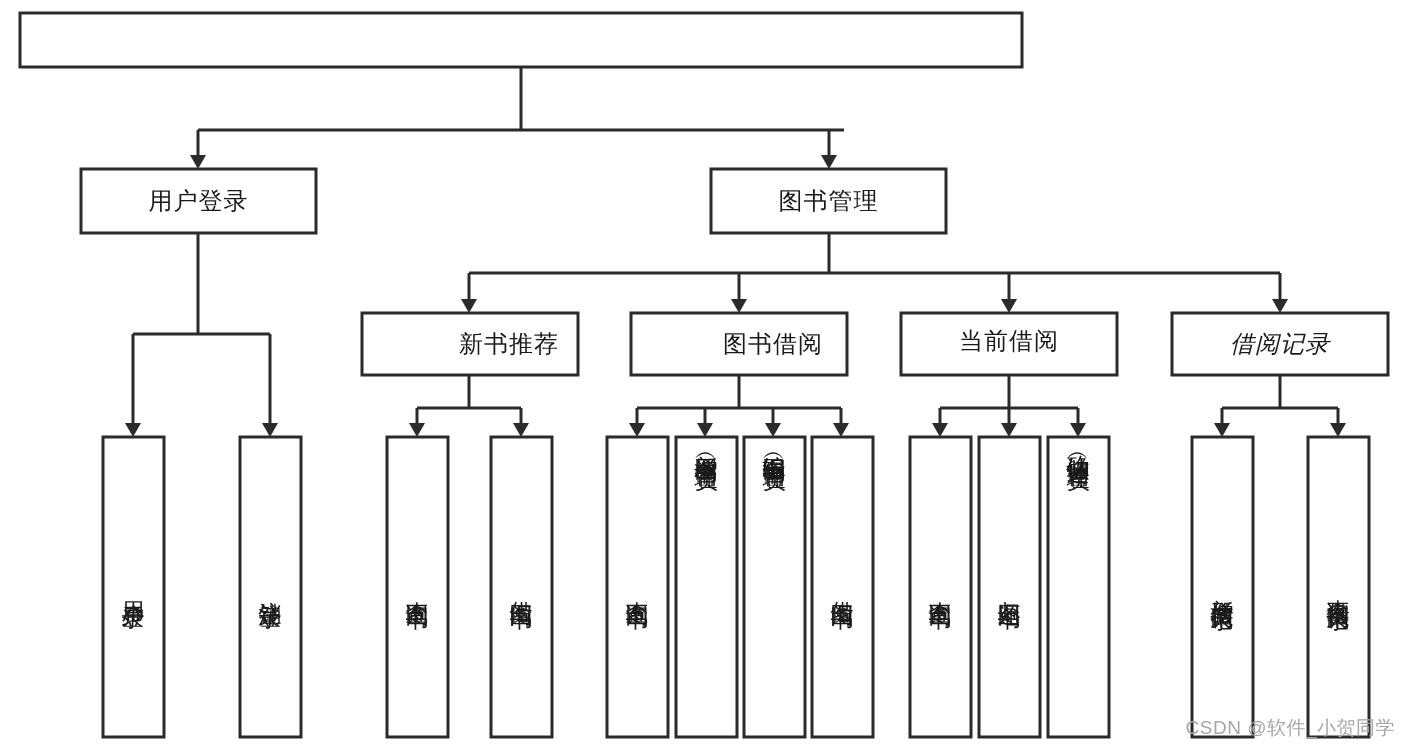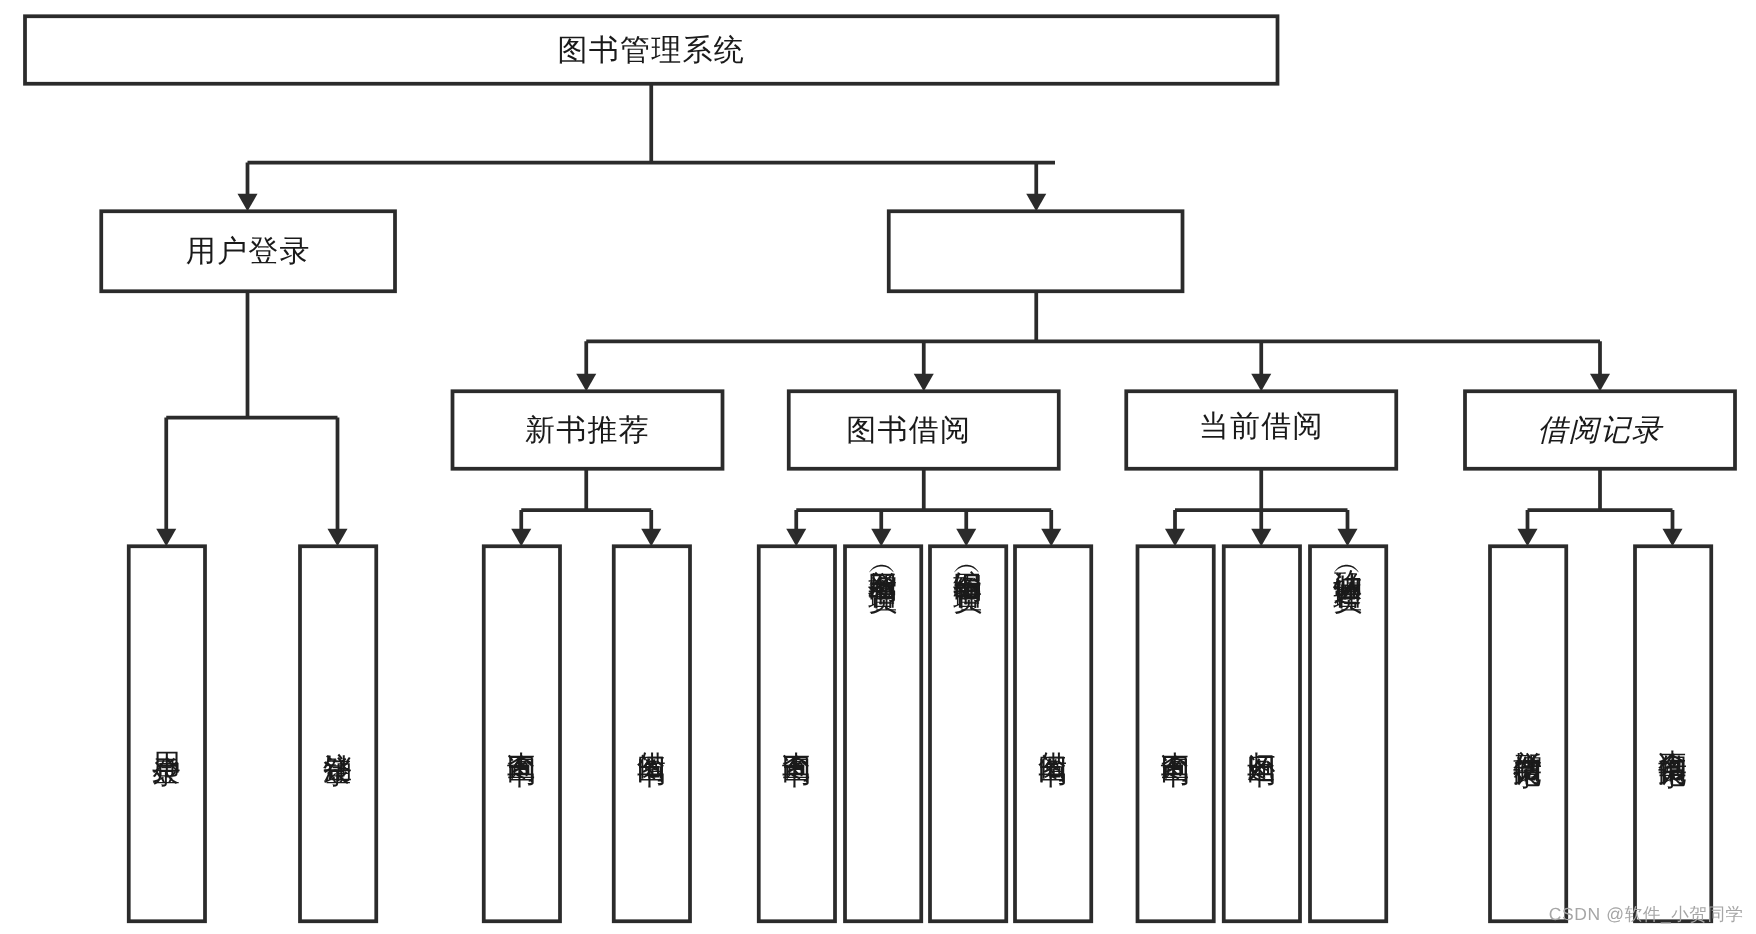--- a/index.html
+++ b/index.html
@@ -70,21 +70,21 @@
     font-size: 24px;
     color: #1a1a1a;
     letter-spacing: 1px;
     white-space: nowrap;
   }
   #watermark {
     position: absolute;
     right: 10px;
     bottom: 6px;
     font-family: "Liberation Sans", "DejaVu Sans", sans-serif;
-    font-size: 14px;
+    font-size: 19px;
     color: #a6a6a6;
     letter-spacing: 0.5px;
     white-space: nowrap;
   }
 </style>
 </head>
 <body>
 
 <div id="diagram-root">
 
@@ -192,34 +192,34 @@
 
     <rect class="node-box" x="910" y="437" width="61" height="300"></rect>
     <rect class="node-box" x="979" y="437" width="61" height="300"></rect>
     <rect class="node-box" x="1048" y="437" width="61" height="300"></rect>
 
     <rect class="node-box" x="1192" y="437" width="61" height="300"></rect>
     <rect class="node-box" x="1308" y="437" width="61" height="300"></rect>
 
   </svg>
 
-  <div class="horiz-text-wrap" style="left:20px; top:13px; width:1002px; height:54px;">
-    <span class="horiz-text">图书管理系统</span>
-  </div>
 
   <div class="horiz-text-wrap" style="left:81px; top:169px; width:235px; height:64px;">
     <span class="horiz-text">用户登录</span>
   </div>
 
-
-  <div class="horiz-text-wrap" style="left:362px; top:313px; width:216px; height:62px;">
+  <div class="horiz-text-wrap" style="left:711px; top:169px; width:235px; height:64px;">
+    <span class="horiz-text">图书管理</span>
+  </div>
+
+  <div class="horiz-text-wrap" style="left:362px; top:313px; width:216px; height:62px;padding-left:39px;">
     <span class="horiz-text">新书推荐</span>
   </div>
 
-  <div class="horiz-text-wrap" style="left:631px; top:313px; width:192px; height:62px;">
+  <div class="horiz-text-wrap" style="left:631px; top:313px; width:192px; height:62px;justify-content:flex-end;">
     <span class="horiz-text">图书借阅</span>
   </div>
 
   <div class="horiz-text-wrap" style="left:901px; top:313px; width:216px; height:55px;">
     <span class="horiz-text">当前借阅</span>
   </div>
 
   <div class="horiz-text-wrap" style="left:1172px; top:313px; width:216px; height:62px;font-style:italic;">
     <span class="horiz-text">借阅记录</span>
   </div>

